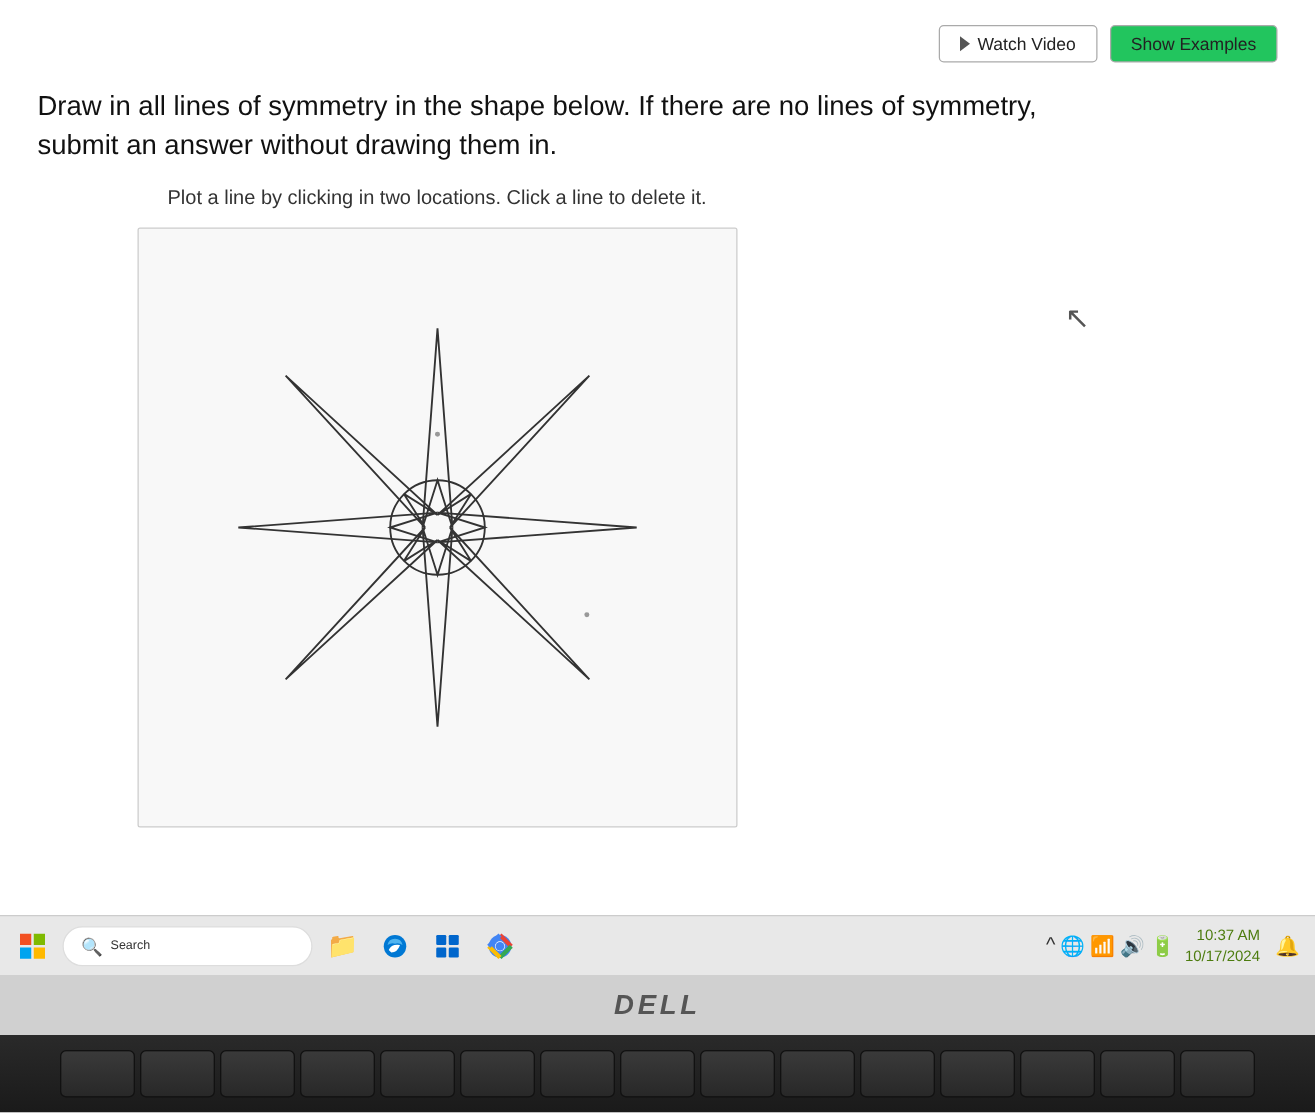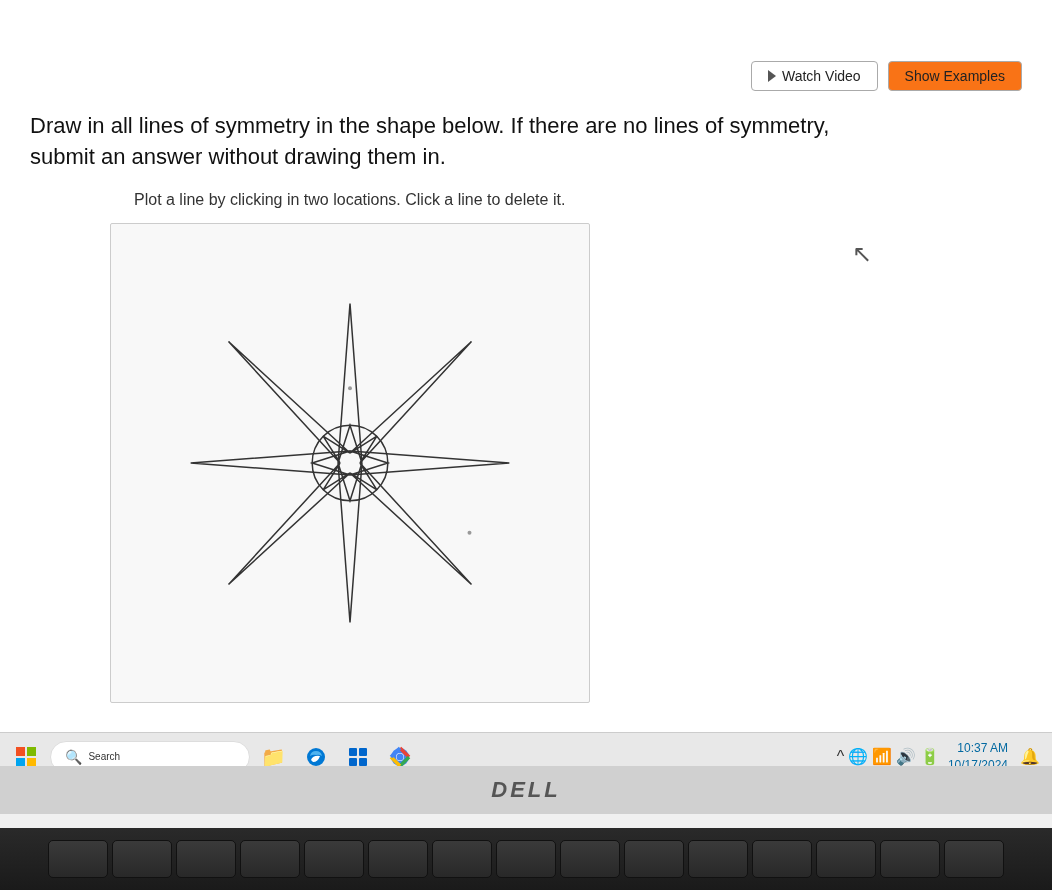--- a/index.html
+++ b/index.html
@@ -22,21 +22,20 @@
       position: relative;
     }
 
     
     .top-bar {
       display: flex;
       justify-content: flex-end;
       align-items: flex-end;
       gap: 10px;
       margin-bottom: 20px;
-      margin-top: 41px;
     }
 
     
     .question-text {
       font-size: 22px;
       color: #111;
       line-height: 1.4;
       margin-bottom: 18px;
       font-weight: 400;
     }
@@ -161,39 +160,39 @@
       display: flex;
       align-items: center;
       gap: 4px;
       font-size: 16px;
       color: #333;
     }
 
     .clock {
       text-align: right;
       font-size: 12px;
-      color: #0369a1;
+      color: #4d7c0f;
       line-height: 1.4;
     }
 
     .notif-btn {
       width: 28px;
       height: 28px;
       display: flex;
       align-items: center;
       justify-content: center;
       cursor: pointer;
       border-radius: 4px;
       font-size: 16px;
     }
 
     
     .dell-area {
       position: absolute;
-      bottom: 76px;
+      bottom: 62px;
       left: 0;
       right: 0;
       height: 48px;
       background: #d0d0d0;
       display: flex;
       align-items: center;
       justify-content: center;
     }
 
     .dell-label {
@@ -225,21 +224,21 @@
       height: 38px;
       border: 1px solid #111;
       flex: 1;
       max-width: 60px;
     }
 
     
     .show-examples-btn {
       padding: 6px 16px;
       border: 1px solid #aaa;
-      background: #f97316;
+      background: #22c55e;
       border-radius: 4px;
       font-size: 14px;
       cursor: pointer;
       color: #222;
     }
 
     .watch-video-btn {
       padding: 6px 16px;
       border: 1px solid #aaa;
       background: white;

